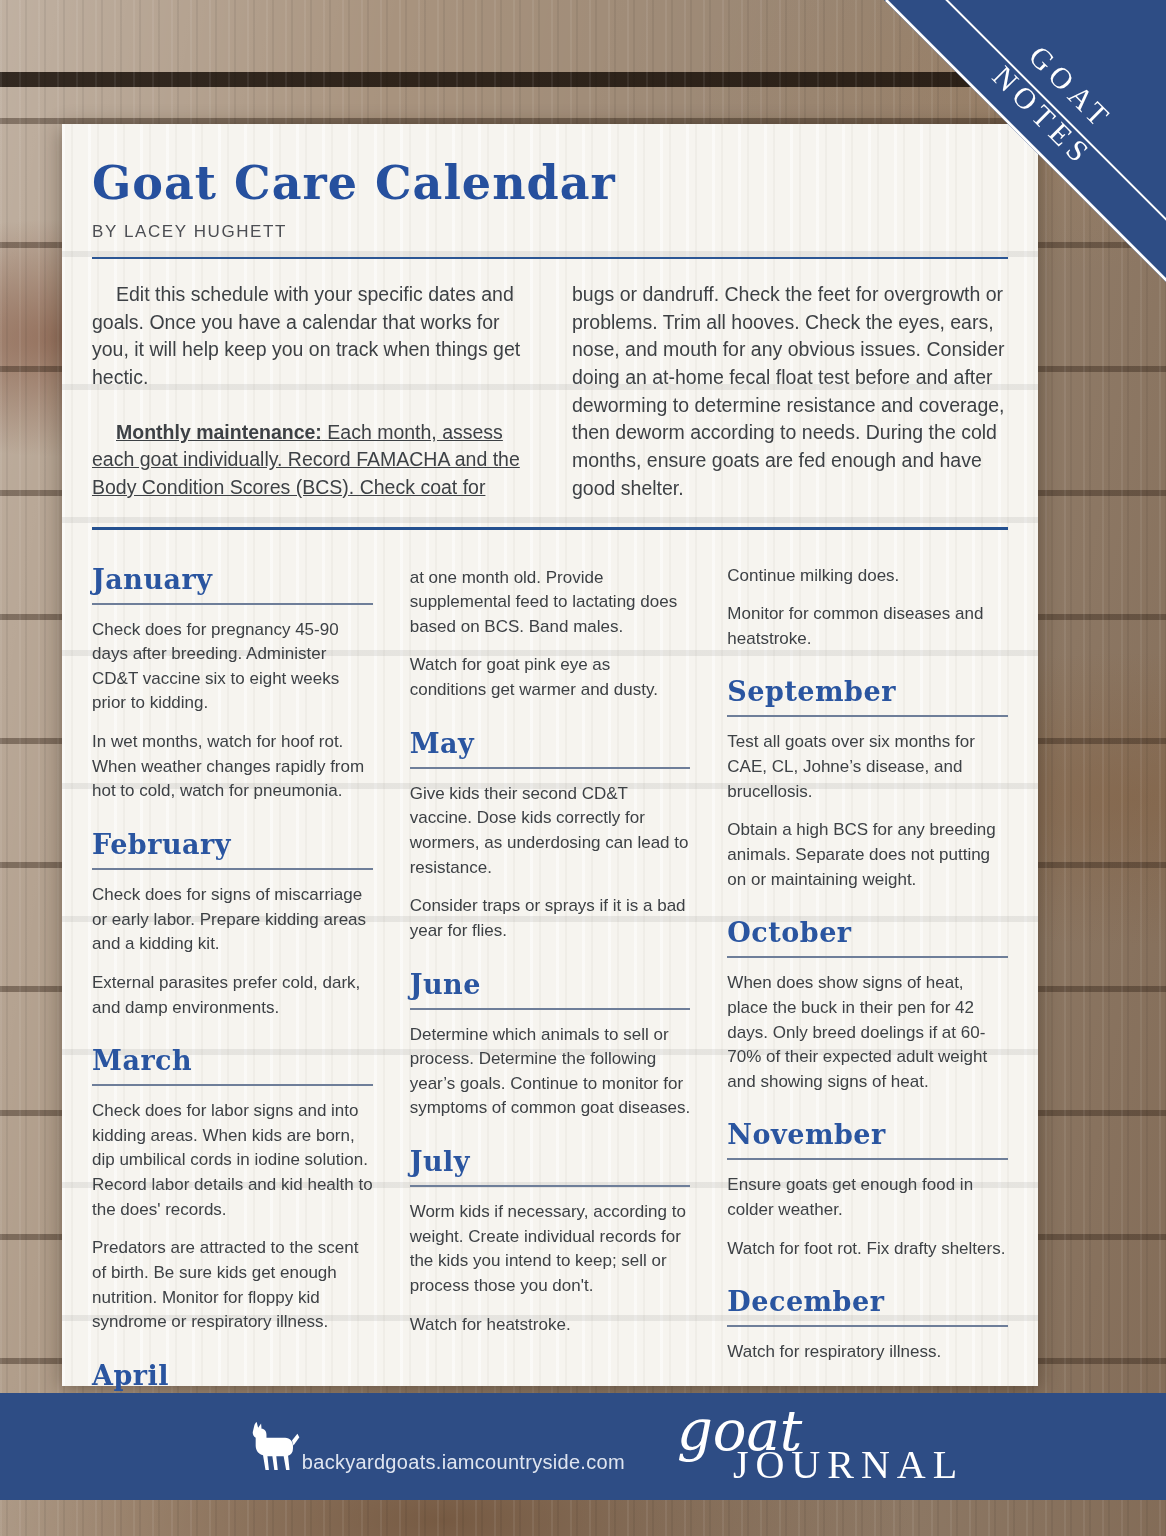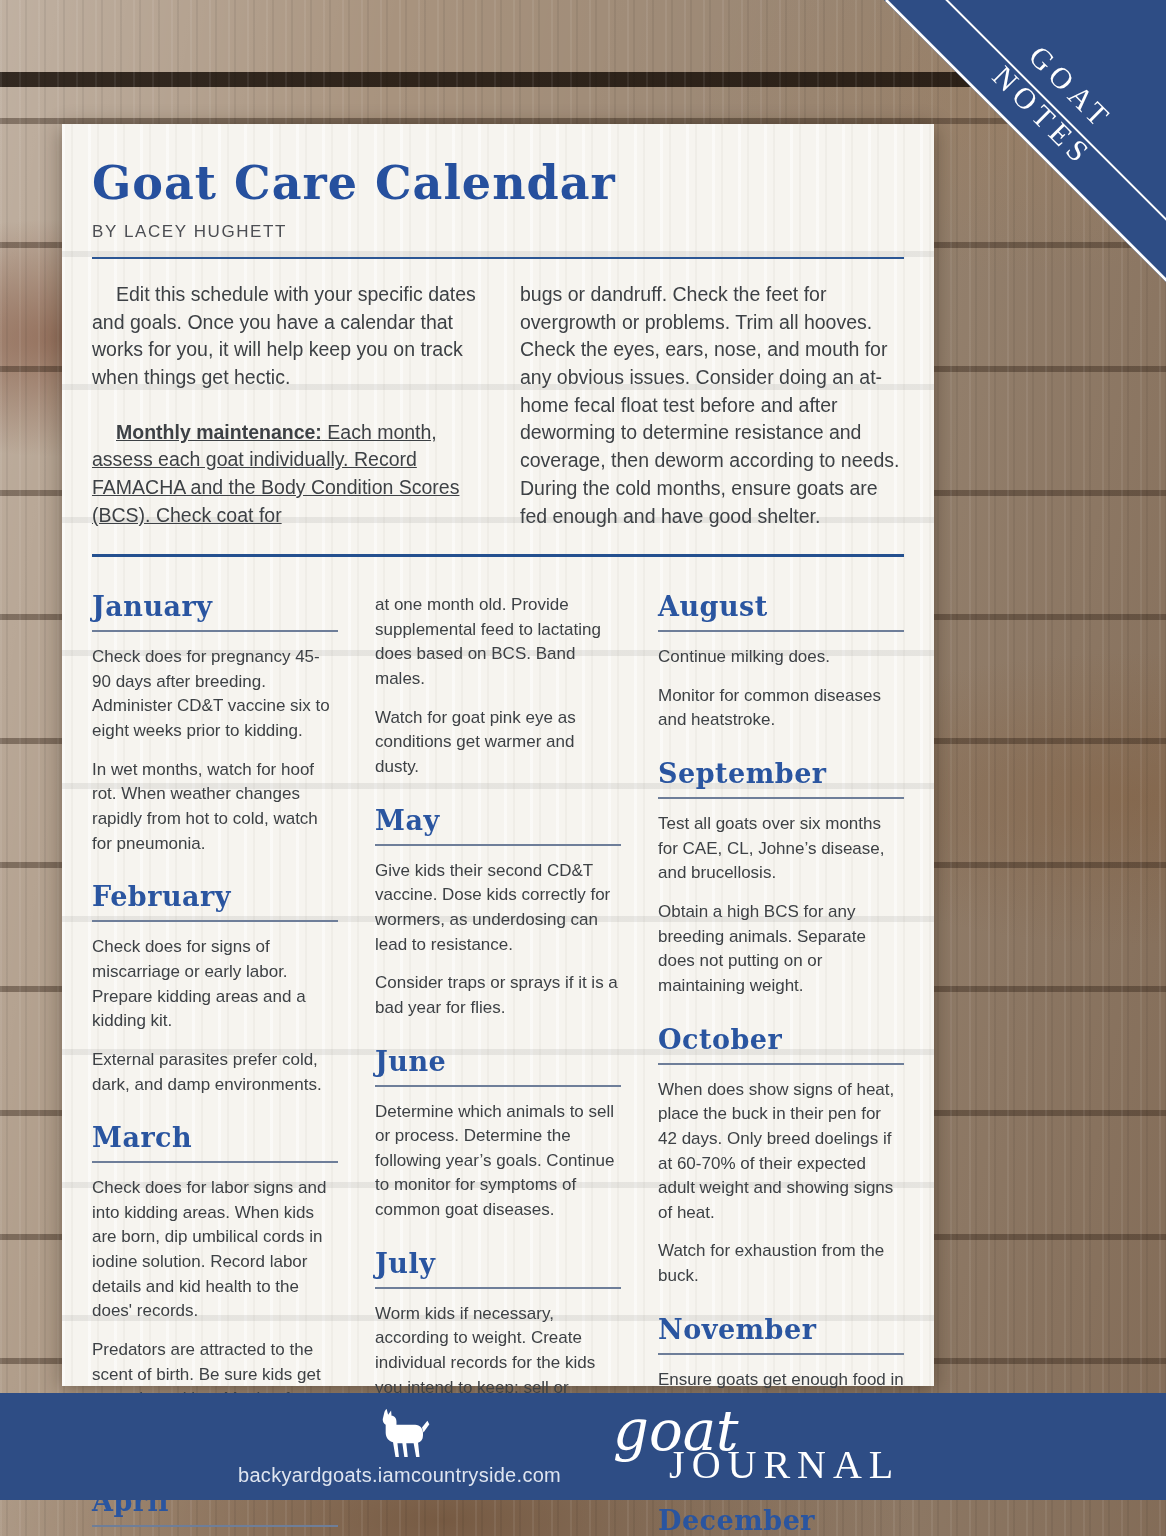--- a/index.html
+++ b/index.html
@@ -15,21 +15,21 @@
       repeating-linear-gradient(180deg, rgba(58,42,30,0) 0 118px, rgba(58,42,30,.45) 118px 124px),
       radial-gradient(420px 170px at 6% 22%, rgba(116,64,42,.55), rgba(0,0,0,0) 70%),
       radial-gradient(520px 210px at 97% 52%, rgba(128,92,60,.45), rgba(0,0,0,0) 70%),
       radial-gradient(650px 240px at 38% 99%, rgba(92,58,32,.6), rgba(0,0,0,0) 72%),
       radial-gradient(480px 260px at 88% 6%, rgba(158,128,98,.5), rgba(0,0,0,0) 70%),
       linear-gradient(100deg, rgba(255,255,255,.28), rgba(255,255,255,0) 28%, rgba(0,0,0,.10) 62%, rgba(70,44,24,.38) 100%);
   }
 
   
   .paper {
-    position:absolute; left:62px; top:124px; width:872px; height:1262px;
+    position:absolute; left:62px; top:124px; width:976px; height:1262px;
     padding:18px 30px 0 30px;
     background-color:#f6f4ef;
     background-image:
       repeating-linear-gradient(180deg, rgba(0,0,0,0) 0 127px, rgba(130,130,128,.14) 127px 133px),
       repeating-linear-gradient(90deg, rgba(255,255,255,.5) 0 3px, rgba(0,0,0,0) 3px 9px, rgba(222,219,211,.28) 9px 11px, rgba(0,0,0,0) 11px 26px);
     box-shadow: 0 4px 20px rgba(38,24,12,.45);
   }
 
   .doc-title {
     font-family:"DejaVu Serif", serif; font-weight:bold;
@@ -76,21 +76,21 @@
     transform:rotate(45deg); text-align:center;
     font-family:"Liberation Serif", serif; color:#fff;
     font-size:30px; letter-spacing:6px; line-height:1.32;
   }
 
   
   .footer-bar {
     position:absolute; left:0; top:1393px; width:1166px; height:107px;
     background:#2e4d85; display:flex; align-items:center; z-index:4;
   }
-  .footer-left { margin-left:238px; display:flex; flex-direction:column; align-items:center; }
+  .footer-left { margin-left:238px; display:flex; flex-direction:row; align-items:flex-end; }
   .goat-icon svg { display:block; height:54px; width:auto; }
   .footer-url { margin-top:3px; font-size:20px; color:#dfe5f0; letter-spacing:.3px; }
   .footer-logo { margin-left:52px; color:#fff; margin-top:-4px; }
   .brand-script {
     font-family:"DejaVu Serif", serif; font-style:italic;
     font-size:56px; line-height:.95;
   }
   .brand-caps {
     font-family:"Liberation Serif", serif; font-size:40px;
     letter-spacing:7px; line-height:1; margin-top:-13px; margin-left:56px;
@@ -166,33 +166,31 @@
         </div>
         <div class="section">
           <div class="month-heading">July</div>
           <p>Worm kids if necessary, according to weight. Create individual records for the kids you intend to keep; sell or process those you don't.</p>
           <p>Watch for heatstroke.</p>
         </div>
       </div>
 
       <div class="cal-col">
         <div class="section">
-          <div class="month-heading">August</div>
           <p>Continue milking does.</p>
           <p>Monitor for common diseases and heatstroke.</p>
         </div>
         <div class="section">
           <div class="month-heading">September</div>
           <p>Test all goats over six months for CAE, CL, Johne’s disease, and brucellosis.</p>
           <p>Obtain a high BCS for any breeding animals. Separate does not putting on or maintaining weight.</p>
         </div>
         <div class="section">
           <div class="month-heading">October</div>
           <p>When does show signs of heat, place the buck in their pen for 42 days. Only breed doelings if at 60-70% of their expected adult weight and showing signs of heat.</p>
-          <p>Watch for exhaustion from the buck.</p>
         </div>
         <div class="section">
           <div class="month-heading">November</div>
           <p>Ensure goats get enough food in colder weather.</p>
           <p>Watch for foot rot. Fix drafty shelters.</p>
         </div>
         <div class="section">
           <div class="month-heading">December</div>
           <p>Watch for respiratory illness.</p>
         </div>

